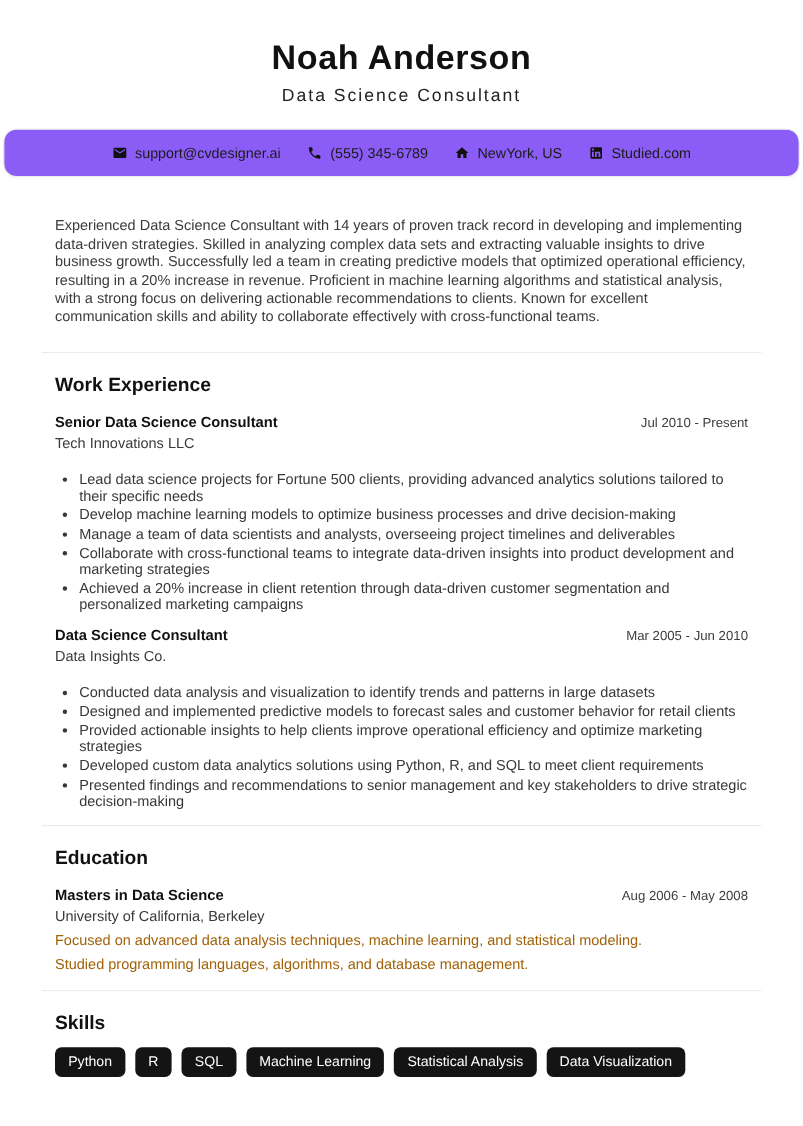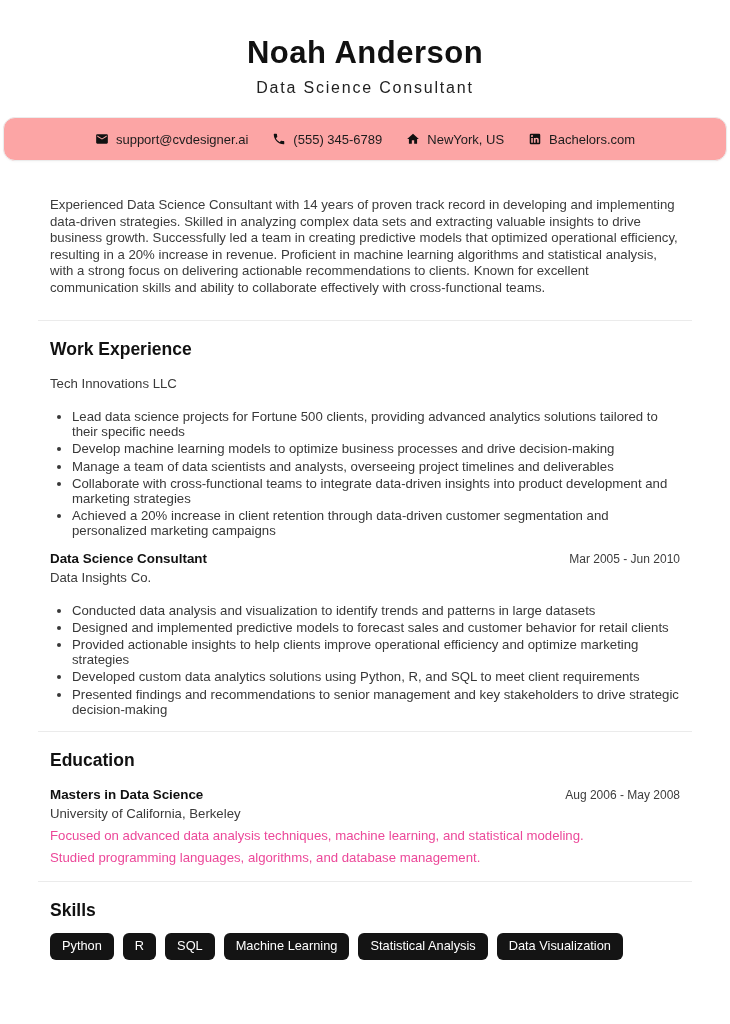--- a/index.html
+++ b/index.html
@@ -27,21 +27,21 @@
     letter-spacing: 1.8px;
     color: #222;
     font-weight: 400;
   }
   
   .contact-card {
     margin: 20px 3px 0;
     height: 44px;
     border: 1px solid #ececec;
     border-radius: 12px;
-    background: #fca5a5;
+    background: #8b5cf6;
     box-shadow: 0 1px 2px rgba(0,0,0,0.03);
     display: flex;
     align-items: center;
     justify-content: center;
     gap: 24px;
     font-size: 13px;
     color: #1c1c1c;
   }
   .contact-item { display: flex; align-items: center; gap: 7px; }
   .contact-item svg { width: 14px; height: 14px; fill: #111; flex: 0 0 auto; }
@@ -99,21 +99,21 @@
     font-size: 13.2px;
     line-height: 15.2px;
     color: #383838;
     margin-bottom: 2px;
   }
   ul.bullets li:last-child { margin-bottom: 0; }
   .degree-desc {
     margin-top: 6px;
     font-size: 13.2px;
     line-height: 16px;
-    color: #ec4899;
+    color: #a16207;
   }
   
   .skills-list { margin-top: 12px; display: flex; flex-wrap: wrap; gap: 9px; }
   .pill {
     background: #141414;
     color: #ffffff;
     font-size: 12.8px;
     line-height: 14px;
     padding: 6px 12px 7px;
     border-radius: 6px;
@@ -144,36 +144,40 @@
   <div class="contact-item">
     <svg viewBox="0 0 24 24">
         <path d="M10 20v-6h4v6h5v-8h3L12 3 2 12h3v8z"></path>
       </svg>
     <span>NewYork, US</span>
   </div>
   <div class="contact-item">
     <svg viewBox="0 0 24 24">
         <path d="M19 3A2 2 0 0 1 21 5V19A2 2 0 0 1 19 21H5A2 2 0 0 1 3 19V5A2 2 0 0 1 5 3H19M18.5 18.5V13.2A3.26 3.26 0 0 0 15.24 9.94C14.39 9.94 13.4 10.46 12.92 11.24V10.13H10.13V18.5H12.92V13.57C12.92 12.8 13.54 12.17 14.31 12.17A1.4 1.4 0 0 1 15.71 13.57V18.5H18.5M6.88 8.56A1.68 1.68 0 0 0 8.56 6.88C8.56 5.95 7.81 5.19 6.88 5.19A1.69 1.69 0 0 0 5.19 6.88C5.19 7.81 5.95 8.56 6.88 8.56M8.27 18.5V10.13H5.5V18.5H8.27Z"></path>
       </svg>
-    <span>Bachelors.com</span>
+    <span>Studied.com</span>
   </div>
 </div>
 
 <main class="content">
 
   <section class="section-summary">
     <p class="summary-text">Experienced Data Science Consultant with 14 years of proven track record in developing and implementing data-driven strategies. Skilled in analyzing complex data sets and extracting valuable insights to drive business growth. Successfully led a team in creating predictive models that optimized operational efficiency, resulting in a 20% increase in revenue. Proficient in machine learning algorithms and statistical analysis, with a strong focus on delivering actionable recommendations to clients. Known for excellent communication skills and ability to collaborate effectively with cross-functional teams.</p>
   </section>
 
   <hr class="divider">
 
   <section>
     <h2 class="section-heading">Work Experience</h2>
 
     <article class="entry">
+      <div class="entry-header">
+        <h3 class="entry-title">Senior Data Science Consultant</h3>
+        <span class="entry-date">Jul 2010 - Present</span>
+      </div>
       <div class="entry-org">Tech Innovations LLC</div>
       <ul class="bullets">
         <li>Lead data science projects for Fortune 500 clients, providing advanced analytics solutions tailored to their specific needs</li>
         <li>Develop machine learning models to optimize business processes and drive decision-making</li>
         <li>Manage a team of data scientists and analysts, overseeing project timelines and deliverables</li>
         <li>Collaborate with cross-functional teams to integrate data-driven insights into product development and marketing strategies</li>
         <li>Achieved a 20% increase in client retention through data-driven customer segmentation and personalized marketing campaigns</li>
       </ul>
     </article>
 

